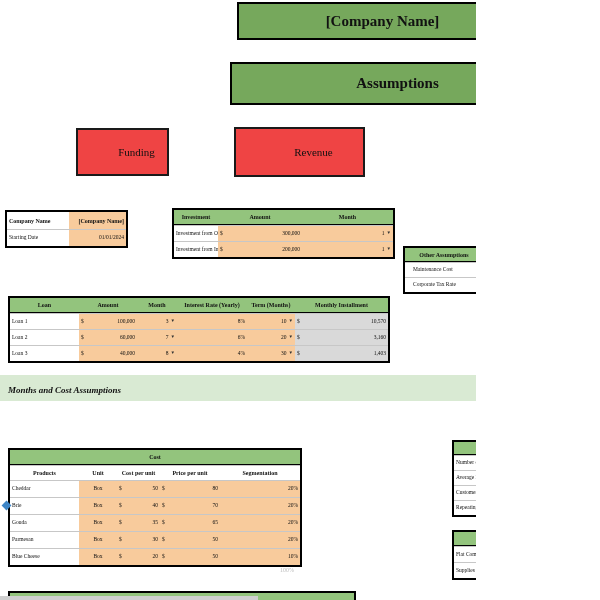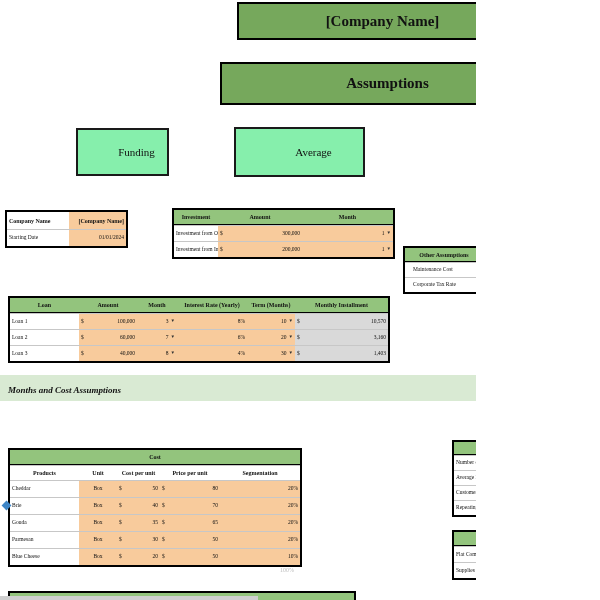--- a/index.html
+++ b/index.html
@@ -3,21 +3,21 @@
 <meta charset="utf-8">
 <style>
   * { margin:0; padding:0; box-sizing:border-box; }
   html,body { width:600px; height:600px; background:#fff; }
   body { font-family:"Liberation Serif", serif; color:#111; }
   #page { position:relative; width:476px; height:600px; overflow:hidden; background:#fff; }
   .abs { position:absolute; }
 
   .hdrbox { background:#76a85c; border:2px solid #000; display:flex; align-items:center;
             justify-content:center; font-weight:bold; font-size:15px; }
-  .navbtn { background:#86efac; border:2px solid #1a1a1a; display:flex; align-items:center;
+  .navbtn { background:#ef4444; border:2px solid #1a1a1a; display:flex; align-items:center;
             justify-content:center; font-size:11px;padding-left:28px; }
 
   .tbl { position:absolute; border:2px solid #000; background:#fff; font-size:5.5px; line-height:1; }
   .row { display:grid; }
   .row + .row { border-top:1px solid rgba(0,0,0,0.22); }
   .cell { display:flex; align-items:center; padding:0 2px; overflow:hidden; white-space:nowrap; }
   .green { background:#93c47d; font-weight:bold; justify-content:center; font-size:6px; }
   .hdrrow { border-bottom:1px solid #000; }
   .whdr { font-weight:bold; justify-content:center; font-size:6px; background:#fff; }
   .orange { background:#f8cb9c; }
@@ -34,29 +34,29 @@
   .scrollthumb { position:absolute; left:0; top:596px; width:258px; height:4px; background:#cfcfcf; }
 </style>
 </head>
 <body>
 
 <div id="page">
 
   <div class="hdrbox abs" style="left:237px; top:2px; width:291px; height:38px;">
     <span>[Company Name]</span>
   </div>
-  <div class="hdrbox abs" style="left:220px; top:62px; width:335px; height:43px;">
+  <div class="hdrbox abs" style="left:230px; top:62px; width:335px; height:43px;">
     <span>Assumptions</span>
   </div>
 
   <div class="navbtn abs" style="left:76px; top:128px; width:93px; height:48px;">
     <span>Funding</span>
   </div>
   <div class="navbtn abs" style="left:234px; top:127px; width:131px; height:50px;">
-    <span>Average</span>
+    <span>Revenue</span>
   </div>
   <div class="navbtn abs" style="left:547px; top:128px; width:80px; height:48px;">
     <span>W</span>
   </div>
 
   <div class="tbl" style="left:5px; top:210px; width:123px;">
     <div class="row" style="grid-template-columns:62px 1fr; height:17px;">
       <div class="cell" style="font-weight:bold; font-size:6px;">Company Name</div>
       <div class="cell orange right" style="font-weight:bold; font-size:6px;">[Company Name]</div>
     </div>

